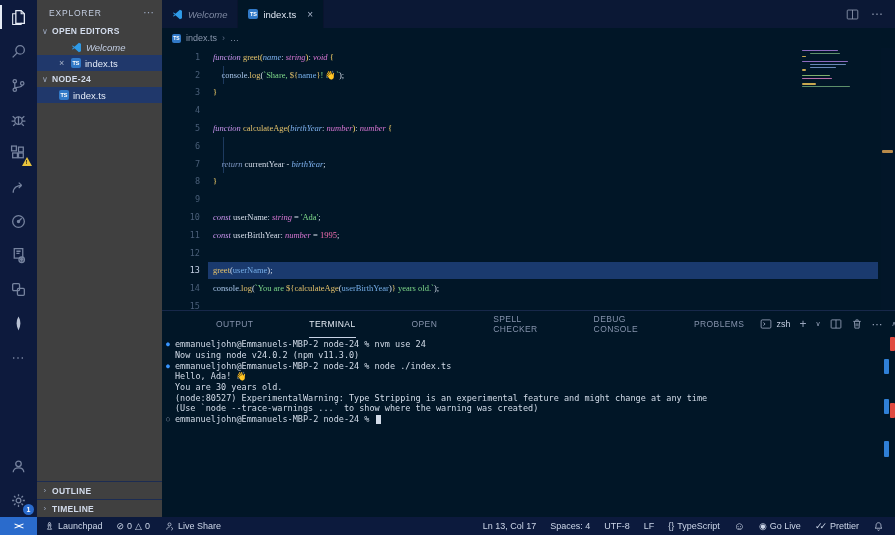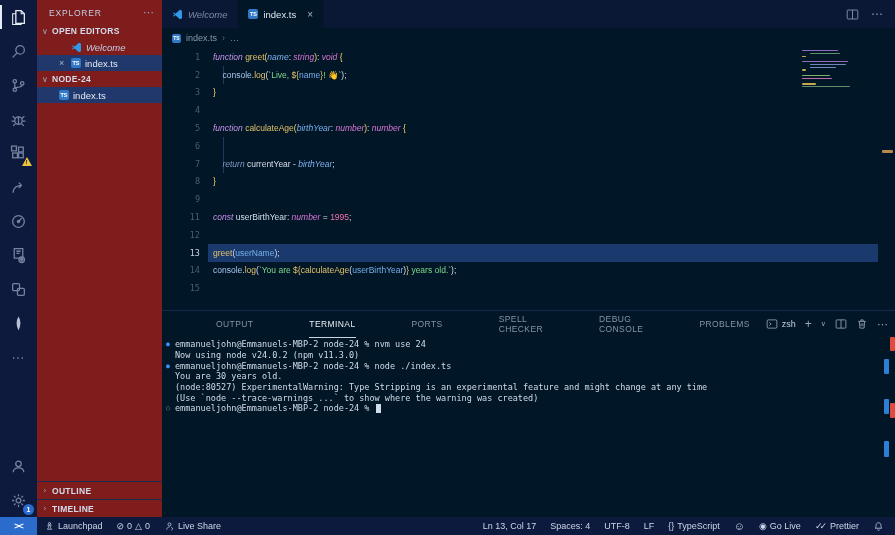--- a/index.html
+++ b/index.html
@@ -10,21 +10,21 @@
   .ab-item svg{width:17px;height:17px;stroke:#76839f;fill:none;stroke-width:1.2;}
   .ab-item.active svg{stroke:#e6ecf5;}
   .ab-item.active:before{content:"";position:absolute;left:0;top:5px;bottom:5px;width:2px;background:#e6ecf5;}
   .ab-item .dots{font-size:13px;color:#76839f;letter-spacing:1px;}
   .ab-badge-warn{position:absolute;right:5px;bottom:4px;width:0;height:0;border-left:5px solid transparent;border-right:5px solid transparent;border-bottom:9px solid #e8c33d;}
   .ab-badge-warn:after{content:"!";position:absolute;left:-1.5px;top:2px;font-size:6px;color:#1a1a1a;font-weight:bold;}
   .ab-badge-num{position:absolute;right:3px;bottom:2px;min-width:11px;height:11px;border-radius:6px;background:#2a6bcc;color:#fff;font-size:7px;display:flex;align-items:center;justify-content:center;font-weight:bold;}
   .ab-spacer{flex:1;}
   .leaf{fill:#b9c2d4;stroke:none !important;}
   
-  #sidebar{position:absolute;left:37px;top:0;width:125px;bottom:18px;background:#7f1d1d;color:#b6c2d8;font-size:9.5px;z-index:4;}
+  #sidebar{position:absolute;left:37px;top:0;width:125px;bottom:18px;background:#404040;color:#b6c2d8;font-size:9.5px;z-index:4;}
   .sb-header{display:flex;align-items:center;justify-content:space-between;padding:6px 8px 4px 12px;}
   .sb-title{font-size:8.5px;letter-spacing:.8px;color:#c3cde0;}
   .sb-dots{color:#9aa6bd;font-size:11px;cursor:pointer;}
   .sb-section{display:flex;align-items:center;gap:3px;height:16px;padding-left:4px;font-weight:bold;font-size:8.5px;color:#d3dcec;letter-spacing:.3px;}
   .sb-chev{color:#9aa6bd;font-size:8px;width:8px;text-align:center;font-weight:normal;}
   .sb-row{display:flex;align-items:center;gap:4px;height:16px;padding-left:22px;color:#c2cde2;}
   .sb-row.selected{background:#20386b;color:#e4ebf7;}
   .sb-row .close{color:#aab5ca;font-size:9px;width:8px;margin-left:-12px;margin-right:0px;}
   .sb-row.welcome{font-style:italic;}
   .ts-icon{width:10px;height:10px;background:#3179c7;border-radius:2px;color:#fff;font-size:5.5px;font-weight:bold;display:flex;align-items:center;justify-content:center;flex:none;}
@@ -39,21 +39,21 @@
   .tab .tab-close{color:#aab5ca;font-size:10px;margin-left:6px;}
   .tab.welcome-tab .tab-label{font-style:italic;}
   #tab-actions{margin-left:auto;display:flex;align-items:center;gap:12px;padding-right:12px;color:#8a94ab;}
   #tab-actions svg{width:13px;height:13px;stroke:#8a94ab;fill:none;stroke-width:1.1;}
   #breadcrumb{position:absolute;left:0;top:28px;right:0;height:20px;display:flex;align-items:center;gap:5px;padding-left:10px;font-size:9px;color:#8a97ad;background:#011627;}
   #editor{position:absolute;left:0;top:48px;right:0;bottom:0;background:#011627;}
   .code-row{position:relative;height:17.8px;display:flex;align-items:center;font-size:8.5px;}
   .code-row .ln{width:38px;text-align:right;padding-right:13px;color:#495e78;flex:none;font-family:"DejaVu Sans Mono",monospace;}
   .code-row.sel .ln{color:#c5d1e6;}
   .code-row.sel:after{content:"";position:absolute;left:46px;right:17px;top:0;bottom:0;background:#1a3a6e;z-index:0;}
-  .codetext{white-space:pre;font-family:Liberation Sans, sans-serif;position:relative;z-index:1;text-align:center;}
+  .codetext{white-space:pre;font-family:Liberation Serif, serif;position:relative;z-index:1;text-align:center;}
   .guide{position:absolute;left:61px;top:0;bottom:0;border-left:1px solid #1d3a5f;}
   .tk.kw{color:#c792ea;font-style:italic}
   .tk.ret{color:#7e97c3;font-style:italic}
   .tk.fn{color:#e3c16b}
   .tk.pa{color:#7fb2f0;font-style:italic}
   .tk.ty{color:#d976d3;font-style:italic}
   .tk.br{color:#ffd76b}
   .tk.pl{color:#d6deeb}
   .tk.obj{color:#a9c6ea}
   .tk.str{color:#7fd98a}
@@ -246,21 +246,21 @@
   </div>
   <div id="editor">
     <div id="code-area">
         <div class="code-row">
           <span class="ln">1</span>
           <span class="codetext"><span class="tk kw">function </span><span class="tk fn">greet</span><span class="tk br">(</span><span class="tk pa">name</span><span class="tk pl">: </span><span class="tk ty">string</span><span class="tk br">)</span><span class="tk pl">: </span><span class="tk ty">void</span><span class="tk pl"> </span><span class="tk br">{</span></span>
         </div>
         <div class="code-row">
           <span class="ln">2</span>
           <span class="guide"></span>
-          <span class="codetext"><span class="tk pl">    </span><span class="tk obj">console</span><span class="tk pl">.</span><span class="tk fn">log</span><span class="tk pl">(</span><span class="tk str">`Live, </span><span class="tk it">${</span><span class="tk v2">name</span><span class="tk it">}</span><span class="tk str">! 👋`</span><span class="tk pl">);</span></span>
+          <span class="codetext"><span class="tk pl">    </span><span class="tk obj">console</span><span class="tk pl">.</span><span class="tk fn">log</span><span class="tk pl">(</span><span class="tk str">`Share, </span><span class="tk it">${</span><span class="tk v2">name</span><span class="tk it">}</span><span class="tk str">! 👋`</span><span class="tk pl">);</span></span>
         </div>
         <div class="code-row">
           <span class="ln">3</span>
           <span class="codetext"><span class="tk br">}</span></span>
         </div>
         <div class="code-row">
           <span class="ln">4</span>
           <span class="codetext"></span>
         </div>
         <div class="code-row">
@@ -276,20 +276,24 @@
           <span class="guide"></span>
           <span class="codetext"><span class="tk pl">    </span><span class="tk ret">return </span><span class="tk pl">currentYear </span><span class="tk pl">- </span><span class="tk pa">birthYear</span><span class="tk pl">;</span></span>
         </div>
         <div class="code-row">
           <span class="ln">8</span>
           <span class="codetext"><span class="tk br">}</span></span>
         </div>
         <div class="code-row">
           <span class="ln">9</span>
           <span class="codetext"></span>
+        </div>
+        <div class="code-row">
+          <span class="ln">10</span>
+          <span class="codetext"><span class="tk kw">const </span><span class="tk pl">userName</span><span class="tk pl">: </span><span class="tk ty">string</span><span class="tk pl"> = </span><span class="tk str">'Ada'</span><span class="tk pl">;</span></span>
         </div>
         <div class="code-row">
           <span class="ln">11</span>
           <span class="codetext"><span class="tk kw">const </span><span class="tk pl">userBirthYear</span><span class="tk pl">: </span><span class="tk ty">number</span><span class="tk pl"> = </span><span class="tk num">1995</span><span class="tk pl">;</span></span>
         </div>
         <div class="code-row">
           <span class="ln">12</span>
           <span class="codetext"></span>
         </div>
         <div class="code-row sel">
@@ -326,21 +330,21 @@
         <div class="ruler-mark" style="right: 2px; width: 11px; top: 102px; height: 3px; background: rgb(184, 138, 74); position: absolute;"></div>
       </div>
   </div>
 </div>
 
 <div id="panel">
   <div id="panel-tabs">
 
     <div class="ptab">OUTPUT</div>
       <div class="ptab active">TERMINAL</div>
-      <div class="ptab">PORTS</div>
+      <div class="ptab">OPEN</div>
       <div class="ptab">SPELL CHECKER</div>
       <div class="ptab">DEBUG CONSOLE</div>
       <div class="ptab">PROBLEMS</div>
       <div id="panel-actions">
       <span class="shell">
         <svg viewBox="0 0 16 16">
             <rect x="1.5" y="2.5" width="13" height="11" rx="1.5"></rect>
             <path d="M4.5 6l2.3 2-2.3 2"></path>
           </svg>
         <span>zsh</span>
@@ -356,20 +360,21 @@
         </svg>
       <span style="font-size:11px;">⋯</span>
       <span class="glyph" style="font-size:7px;">∧</span>
       <span class="glyph" style="font-size:11px;">×</span>
     </div>
   </div>
   <div id="terminal">
       <div class="t-row"><span class="t-bullet filled">●</span><span>emmanueljohn@Emmanuels-MBP-2 node-24 % nvm use 24</span></div>
       <div class="t-row"><span class="t-bullet "></span><span>Now using node v24.0.2 (npm v11.3.0)</span></div>
       <div class="t-row"><span class="t-bullet filled">●</span><span>emmanueljohn@Emmanuels-MBP-2 node-24 % node ./index.ts</span></div>
+      <div class="t-row"><span class="t-bullet "></span><span>Hello, Ada! 👋</span></div>
       <div class="t-row"><span class="t-bullet "></span><span>You are 30 years old.</span></div>
       <div class="t-row"><span class="t-bullet "></span><span>(node:80527) ExperimentalWarning: Type Stripping is an experimental feature and might change at any time</span></div>
       <div class="t-row"><span class="t-bullet "></span><span>(Use `node --trace-warnings ...` to show where the warning was created)</span></div>
       <div class="t-row"><span class="t-bullet hollow">○</span><span>emmanueljohn@Emmanuels-MBP-2 node-24 % </span><span class="t-cursor"></span></div>
     </div>
   <div id="panel-ruler" style="position: absolute; right: 0px; top: 0px; bottom: 0px; width: 14px; pointer-events: none;">
       <div class="ruler-mark" style="position: absolute; width: 5px; right: 0px; top: 26px; height: 14px; background: rgb(224, 74, 63);"></div>
       <div class="ruler-mark" style="position: absolute; width: 5px; right: 6px; top: 48px; height: 15px; background: rgb(47, 127, 214);"></div>
       <div class="ruler-mark" style="position: absolute; width: 5px; right: 6px; top: 88px; height: 15px; background: rgb(47, 127, 214);"></div>
       <div class="ruler-mark" style="position: absolute; width: 5px; right: 0px; top: 92px; height: 15px; background: rgb(224, 74, 63);"></div>

